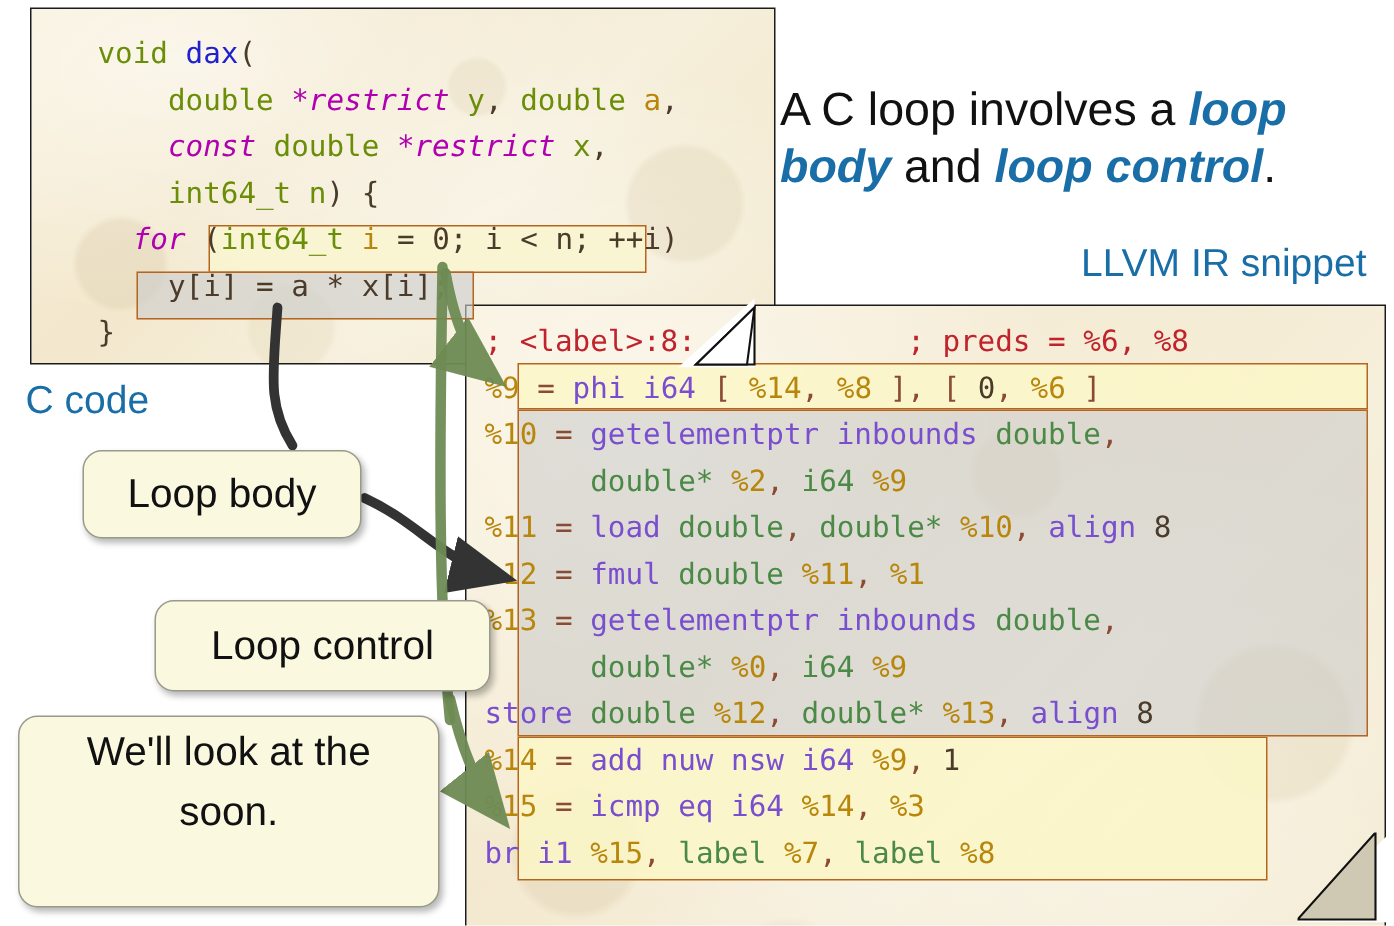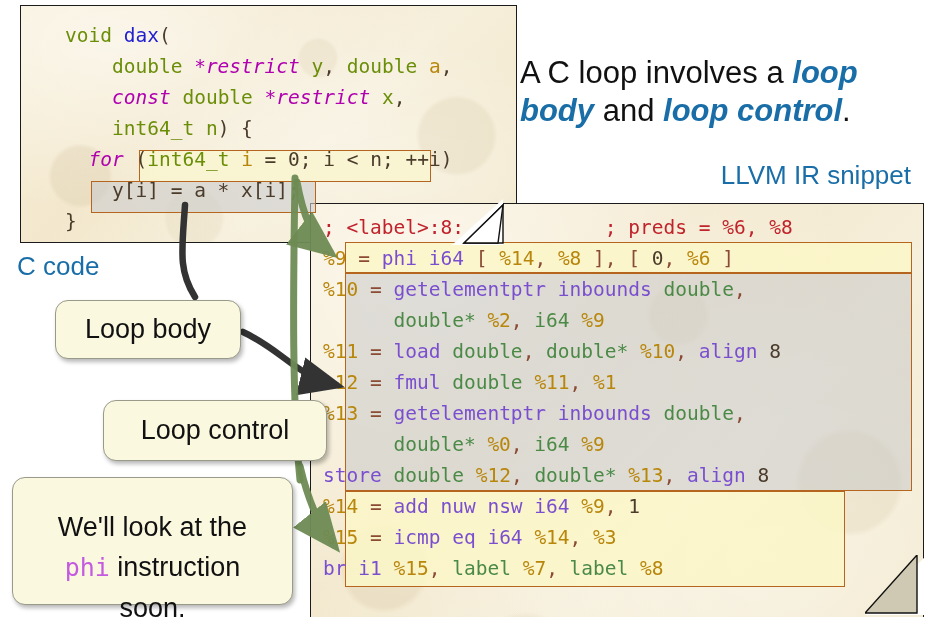--- a/index.html
+++ b/index.html
@@ -135,21 +135,21 @@
   #callout-body{
     left:55px;top:300px;width:186px;height:59px;
     font-size:27px;line-height:57px;
   }
   #callout-control{
     left:103px;top:400px;width:224px;height:61px;
     font-size:27px;line-height:59px;
   }
   #callout-phi{
     left:12px;top:477px;width:281px;height:128px;
-    font-size:27px;line-height:40px;padding-top:29px;
+    font-size:27px;line-height:40px;padding-top:3px;
   }
   #callout-phi .mono{
     font-family:"DejaVu Sans Mono","Liberation Mono",monospace;
     color:#c45ae0;font-size:25px;
   }
 
   
   #arrows{position:absolute;left:0;top:0;width:929px;height:617px;z-index:7;pointer-events:none;}
 </style>
 </head>
@@ -210,17 +210,16 @@
   <div class="callout" id="callout-body">
     <span>Loop body</span>
   </div>
 
   <div class="callout" id="callout-control">
     <span>Loop control</span>
   </div>
 
   <div class="callout" id="callout-phi">
     <div>We'll look at the</div>
-    <div><span class="mono">phi</span><span> instruction</span></div>
     <div>soon.</div>
   </div>
 
 </div>
 
 </body></html>

